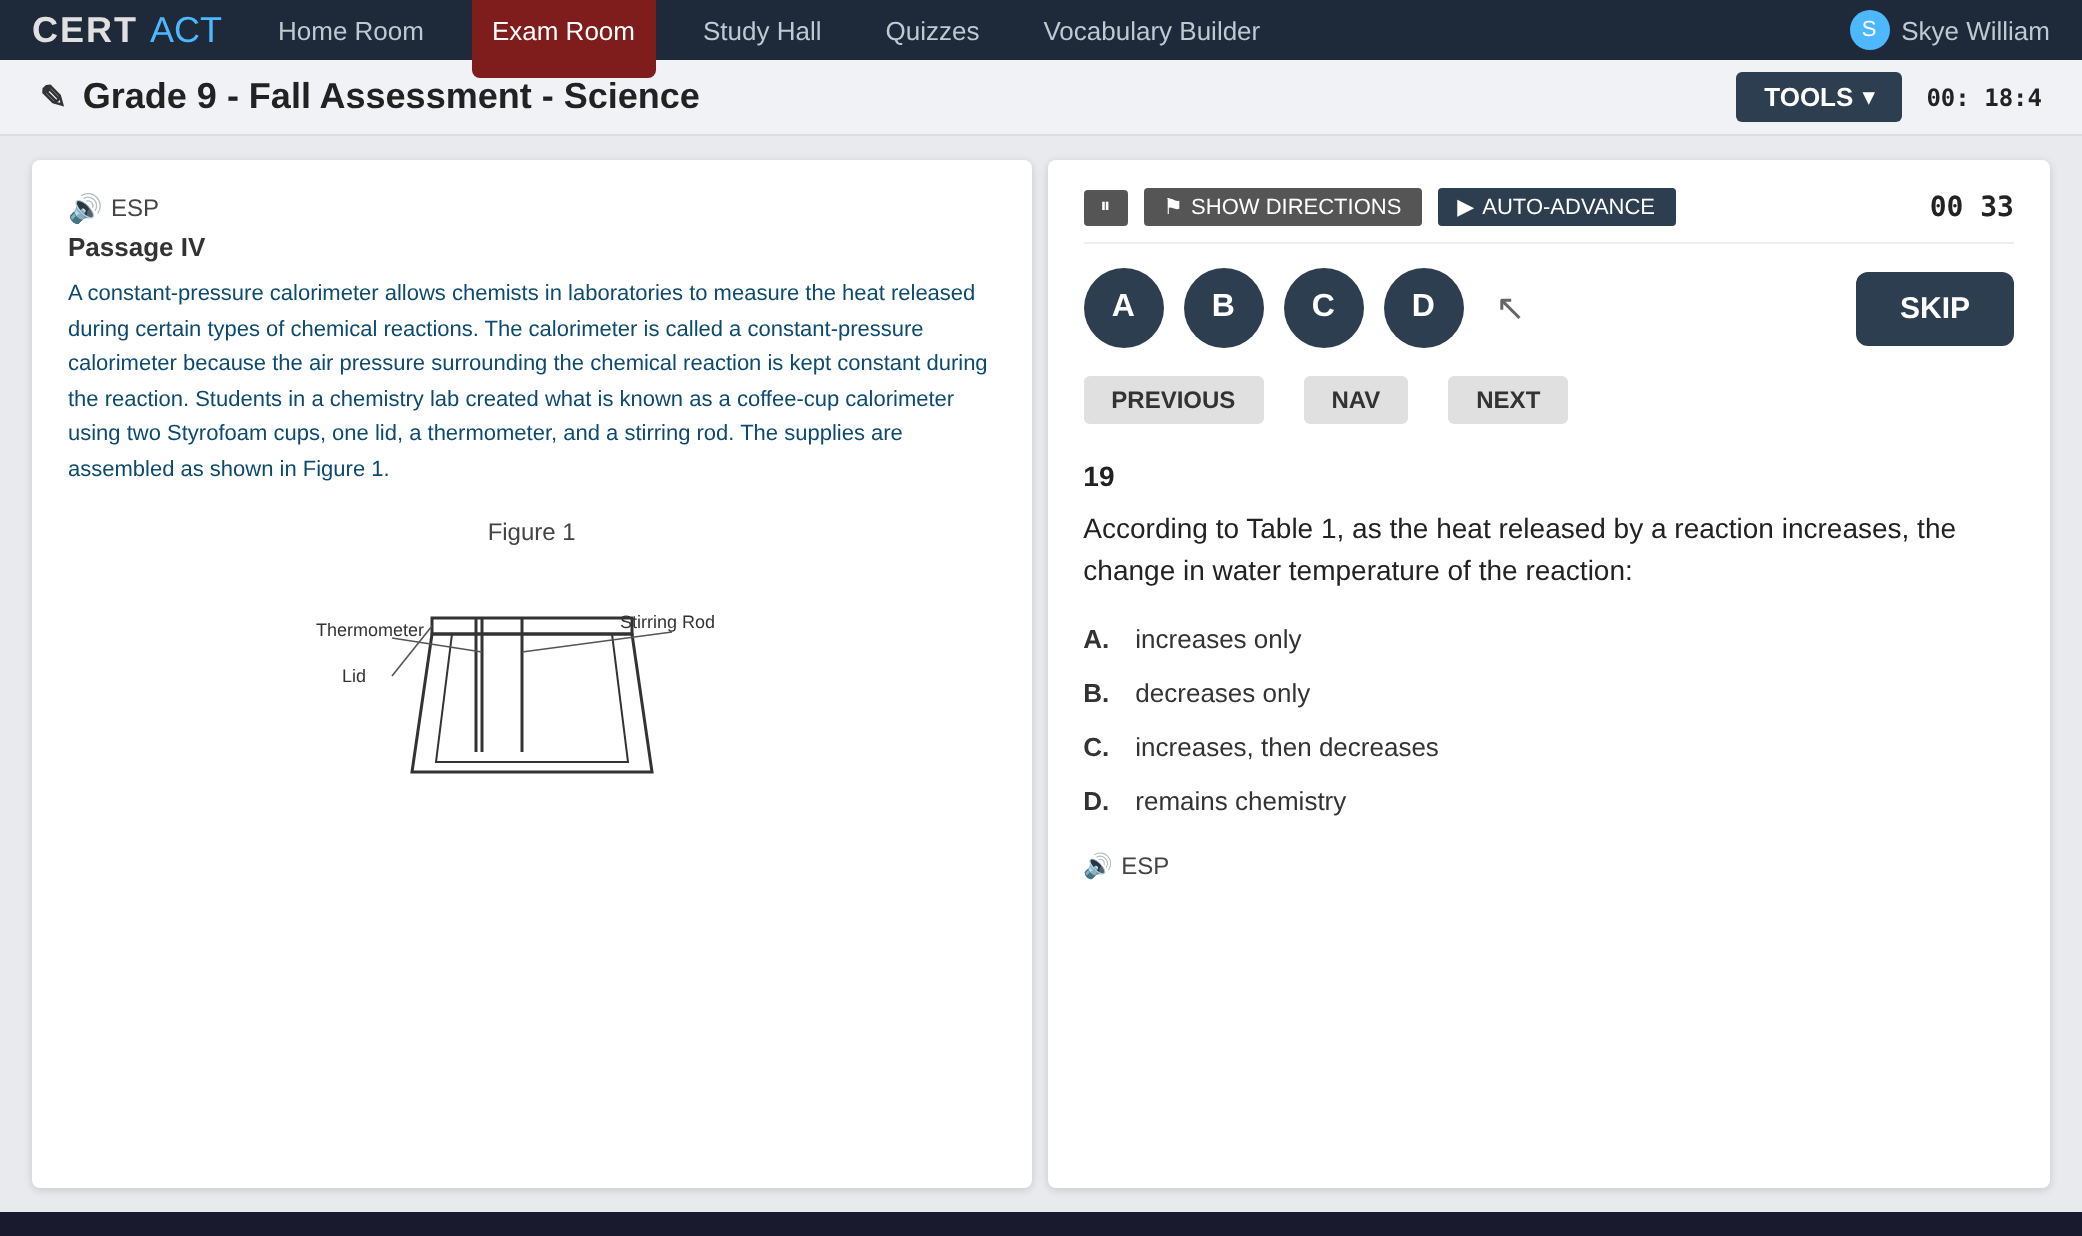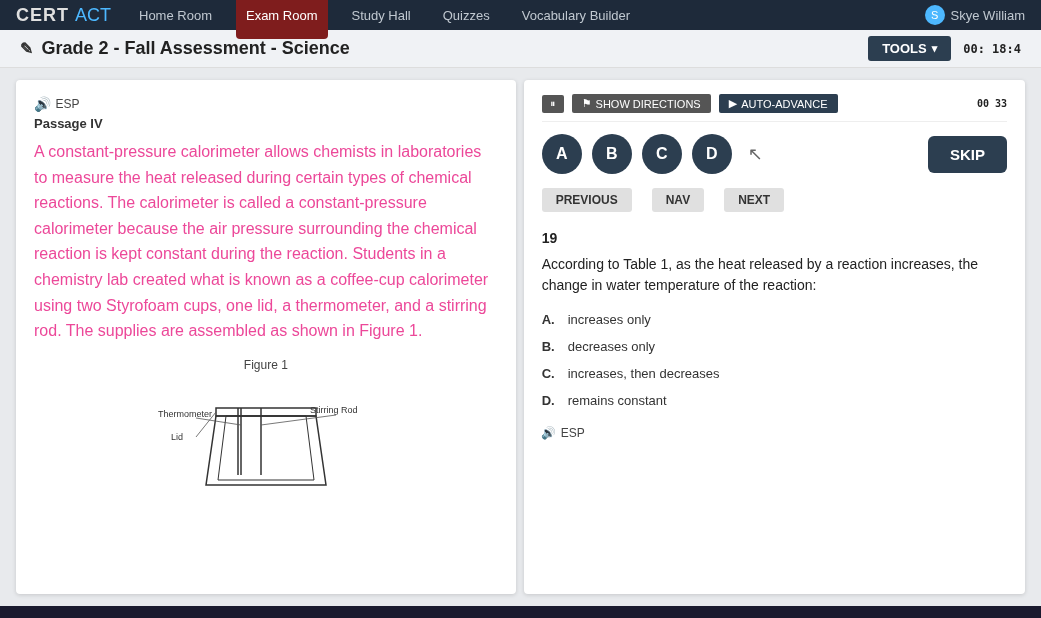--- a/index.html
+++ b/index.html
@@ -162,23 +162,23 @@
     .audio-icon {
       font-size: 14px;
     }
     .passage-label {
       font-size: 13px;
       font-weight: bold;
       color: #333;
       margin-bottom: 8px;
     }
     .passage-text {
-      font-size: 16px;
+      font-size: 11px;
       line-height: 1.6;
-      color: #ec4899;
+      color: #0c4a6e;
     }
     .figure-area {
       margin-top: 14px;
       text-align: center;
     }
     .figure-label {
       font-size: 12px;
       color: #444;
       margin-bottom: 8px;
     }
@@ -244,21 +244,21 @@
       border: none;
       padding: 3px 10px;
       font-size: 11px;
       cursor: pointer;
       border-radius: 2px;
       display: flex;
       align-items: center;
       gap: 4px;
     }
     .q-timer {
-      font-size: 10px;
+      font-size: 14px;
       font-weight: bold;
       color: #222;
       font-family: monospace;
     }
 
     
     .answer-row {
       display: flex;
       align-items: center;
       gap: 10px;
@@ -375,21 +375,21 @@
     <div class="user-info">
       <div class="user-icon">S</div>
       <span>Skye William</span>
     </div>
   </div>
 </div>
 
 <div class="sub-header">
   <div class="assessment-title">
     <span class="assessment-icon">✎</span>
-    <span>Grade 2 - Fall Assessment - Science</span>
+    <span>Grade 9 - Fall Assessment - Science</span>
   </div>
   <div class="sub-header-right">
     <button class="tools-btn">TOOLS</button>
     <span class="timer">00: 18:4</span>
   </div>
 </div>
 
 <div class="main-content">
 
   <div class="passage-panel">
@@ -472,21 +472,21 @@
       <div class="answer-choice">
         <span class="choice-letter">B.</span>
         <span>decreases only</span>
       </div>
       <div class="answer-choice">
         <span class="choice-letter">C.</span>
         <span>increases, then decreases</span>
       </div>
       <div class="answer-choice">
         <span class="choice-letter">D.</span>
-        <span>remains constant</span>
+        <span>remains chemistry</span>
       </div>
     </div>
 
     <div class="q-esp-audio">
       <span>🔊</span>
       <span>ESP</span>
     </div>
   </div>
 
 </div>

